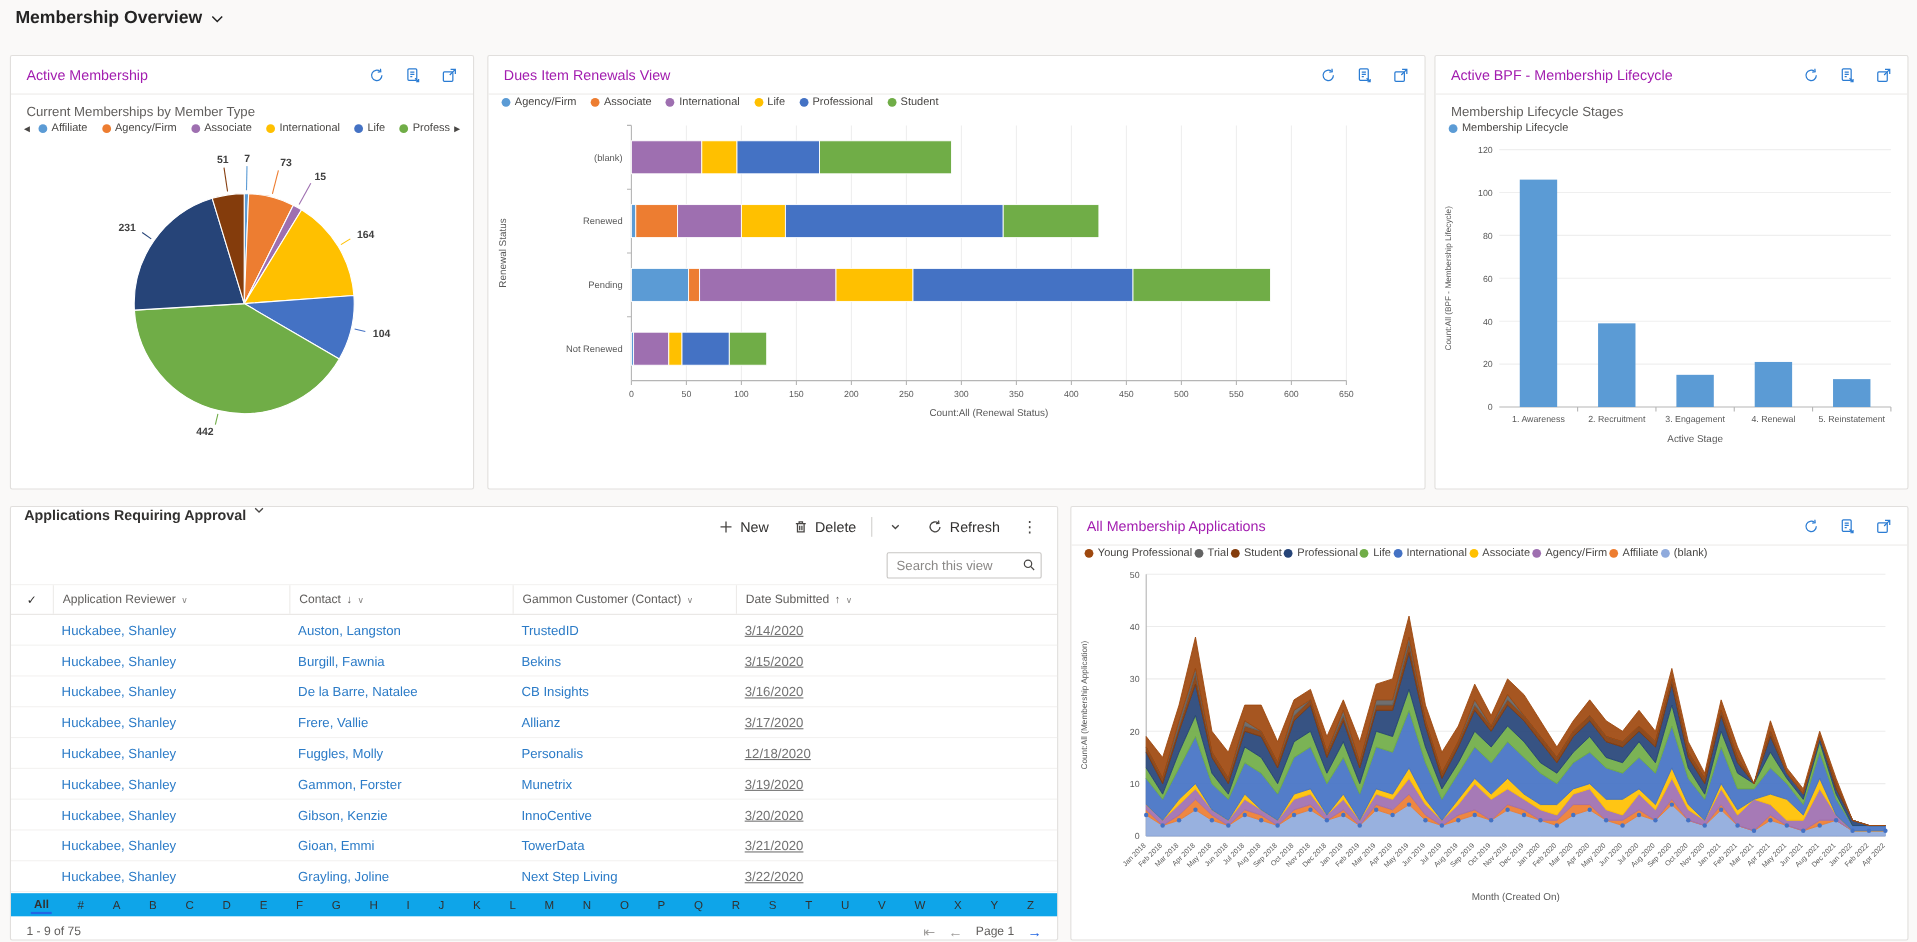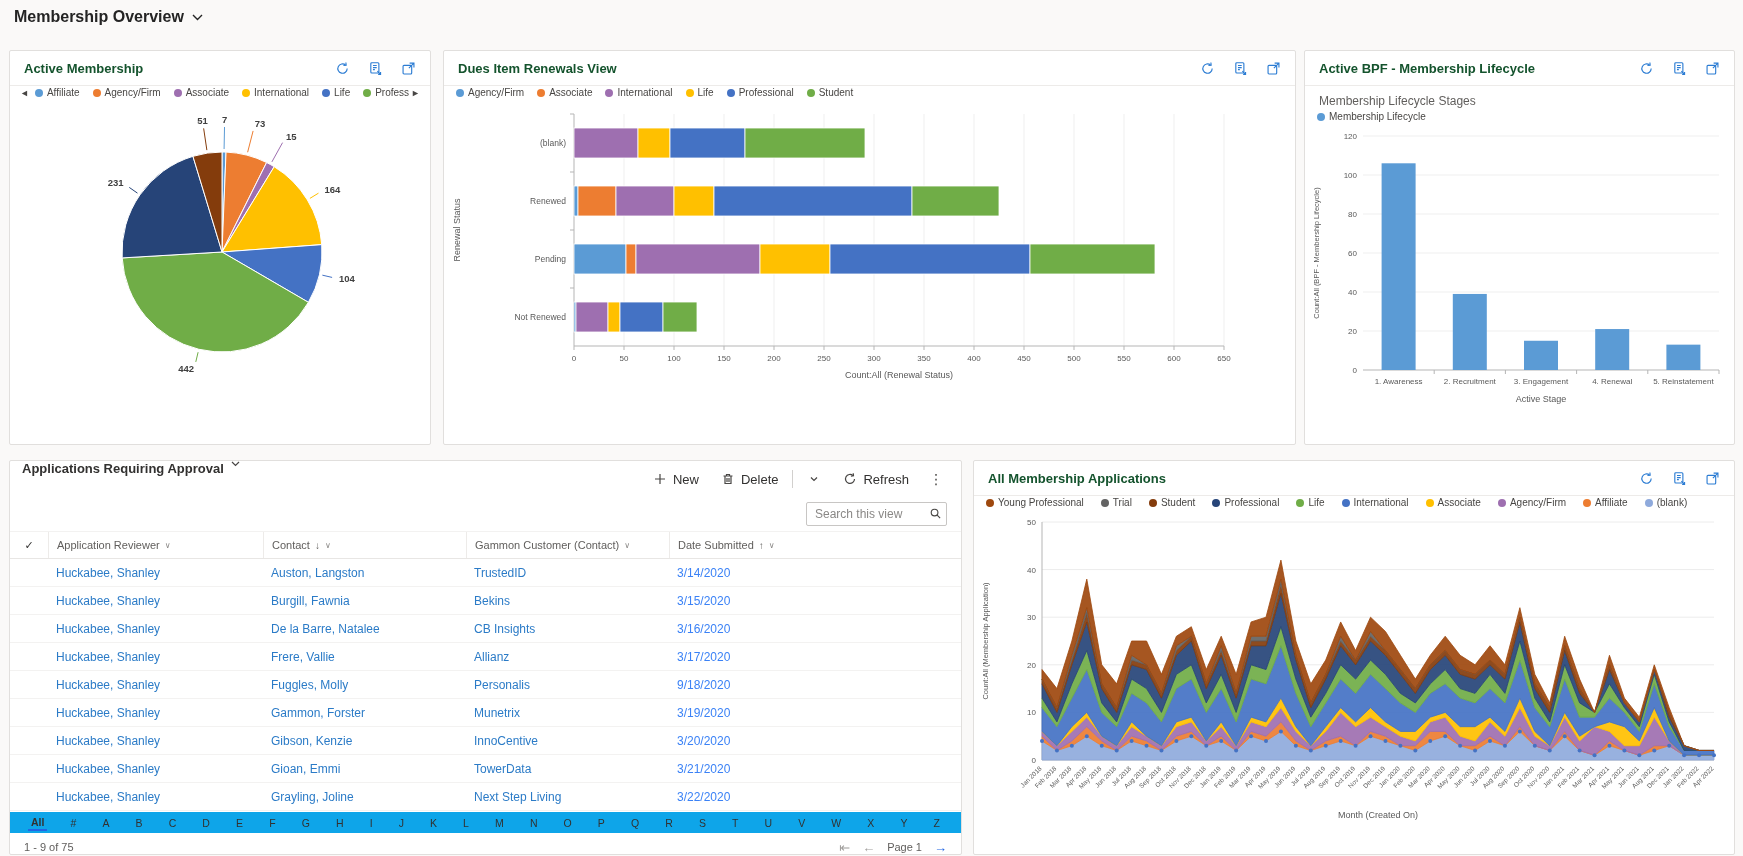--- a/index.html
+++ b/index.html
@@ -3,21 +3,21 @@
 <meta charset="utf-8">
 <style>
   html,body{margin:0;padding:0;width:1743px;height:856px;overflow:hidden;
     background:#faf9f8;font-family:"Liberation Sans",sans-serif;color:#323130;}
   .page{position:relative;width:1743px;height:856px;}
   .page-header{position:absolute;left:14px;top:8px;display:flex;align-items:center;gap:8px;}
   .page-title{font-size:16px;font-weight:bold;color:#242424;}
   .chev svg{display:block;}
   .card{position:absolute;background:#fff;border:1px solid #e1dfdd;border-radius:2px;box-sizing:border-box;}
   .card-header{height:34px;display:flex;align-items:center;padding:0 14px;border-bottom:1px solid #edebe9;}
-  .card-title{font-size:13px;font-weight:bold;color:#14532d;flex:0 0 auto;}
+  .card-title{font-size:13px;font-weight:normal;color:#a21caf;flex:0 0 auto;}
   .card-icons{margin-left:auto;display:flex;gap:18px;align-items:center;}
   .cicon svg{width:15px;height:15px;stroke:#2b7cd3;stroke-width:1.2;fill:none;display:block;}
   .chart-subtitle{font-size:12px;color:#605e5c;padding:8px 14px 2px;}
   .legend-row{display:flex;align-items:center;padding:1px 8px 2px;}
   .legend{display:flex;align-items:center;gap:13px;flex-wrap:nowrap;overflow:hidden;padding:0 4px;}
   .legend-item{display:flex;align-items:center;gap:4px;font-size:10px;color:#484644;white-space:nowrap;}
   .ldot{width:8px;height:8px;border-radius:50%;flex:0 0 auto;}
   .legend-arrow{font-size:9px;color:#484644;padding:0 2px;cursor:pointer;}
   svg text{font-family:"Liberation Sans",sans-serif;}
   
@@ -37,21 +37,21 @@
   .search-icon svg{width:13px;height:13px;stroke:#484644;stroke-width:1.2;fill:none;display:block;}
   .tgrid{display:grid;grid-template-columns:38px 215px 203px 203px 183px 1fr;align-items:center;}
   .thead{height:26px;border-bottom:1px solid #e8e6e4;color:#605e5c;font-size:11px;}
   .thcell{display:flex;align-items:center;gap:5px;padding:0 8px;border-left:1px solid #edebe9;height:100%;box-sizing:border-box;cursor:pointer;}
   .thcell:first-child{border-left:none;justify-content:center;color:#323130;}
   .sortmark{font-size:10px;color:#605e5c;}
   .filtchev{font-size:8px;color:#8a8886;}
   .trow{height:27px;border-bottom:1px solid #f3f2f1;font-size:12px;cursor:pointer;}
   .tcell{padding:0 8px;white-space:nowrap;overflow:hidden;text-overflow:ellipsis;}
   .tlink{color:#2b7bc7;}
-  .tdate{color:#3b82f6;}
+  .tdate{color:#737373;text-decoration:underline;}
   .alpha-bar{height:21px;background:#0ea5e9;display:flex;align-items:center;justify-content:space-between;padding:0 18px;margin-top:1px;}
   .alpha{font-size:10.5px;color:#323130;cursor:pointer;padding:1px 3px;}
   .alpha.active{font-weight:bold;border-bottom:2px solid #2266e3;}
   .tfoot{height:28px;display:flex;align-items:center;padding:0 14px;font-size:11px;color:#605e5c;}
   .pager{margin-left:auto;display:flex;align-items:center;gap:12px;}
   .pgico{font-size:13px;color:#a19f9d;cursor:pointer;}
   .pgico.next{color:#2266e3;}
 </style>
 </head>
 <body>
@@ -85,20 +85,21 @@
             </svg>
           </span>
           <span class="cicon">
             <svg viewBox="0 0 16 16">
               <rect x="2.2" y="4.6" width="9.2" height="9.2" rx="1"></rect>
               <path d="M9.2 2.2h4.6v4.6M13.8 2.2L8.4 7.6"></path>
             </svg>
           </span>
         </div>
     </div>
+    <div class="chart-subtitle">Current Memberships by Member Type</div>
     <div class="legend-row">
       <span class="legend-arrow">◄</span>
       <div class="legend" id="legend-pie">
           <span class="legend-item">
             <i class="ldot" style="background:#5B9BD5"></i>
             <span>Affiliate</span>
           </span>
           <span class="legend-item">
             <i class="ldot" style="background:#ED7D31"></i>
             <span>Agency/Firm</span>
@@ -458,21 +459,21 @@
           <div class="tcell tlink">Frere, Vallie</div>
           <div class="tcell tlink">Allianz</div>
           <div class="tcell tdate">3/17/2020</div>
           <div></div>
         </div>
         <div class="tgrid trow">
           <div class="tcell"></div>
           <div class="tcell tlink">Huckabee, Shanley</div>
           <div class="tcell tlink">Fuggles, Molly</div>
           <div class="tcell tlink">Personalis</div>
-          <div class="tcell tdate">9/18/2020</div>
+          <div class="tcell tdate">12/18/2020</div>
           <div></div>
         </div>
         <div class="tgrid trow">
           <div class="tcell"></div>
           <div class="tcell tlink">Huckabee, Shanley</div>
           <div class="tcell tlink">Gammon, Forster</div>
           <div class="tcell tlink">Munetrix</div>
           <div class="tcell tdate">3/19/2020</div>
           <div></div>
         </div>
@@ -561,21 +562,21 @@
           </span>
           <span class="cicon">
             <svg viewBox="0 0 16 16">
               <rect x="2.2" y="4.6" width="9.2" height="9.2" rx="1"></rect>
               <path d="M9.2 2.2h4.6v4.6M13.8 2.2L8.4 7.6"></path>
             </svg>
           </span>
         </div>
     </div>
     <div class="legend-row">
-      <div class="legend" id="legend-area" style="gap:17px;">
+      <div class="legend" id="legend-area" style="gap:2px;">
           <span class="legend-item">
             <i class="ldot" style="background:#9E480E"></i>
             <span>Young Professional</span>
           </span>
           <span class="legend-item">
             <i class="ldot" style="background:#636363"></i>
             <span>Trial</span>
           </span>
           <span class="legend-item">
             <i class="ldot" style="background:#843C0C"></i>

